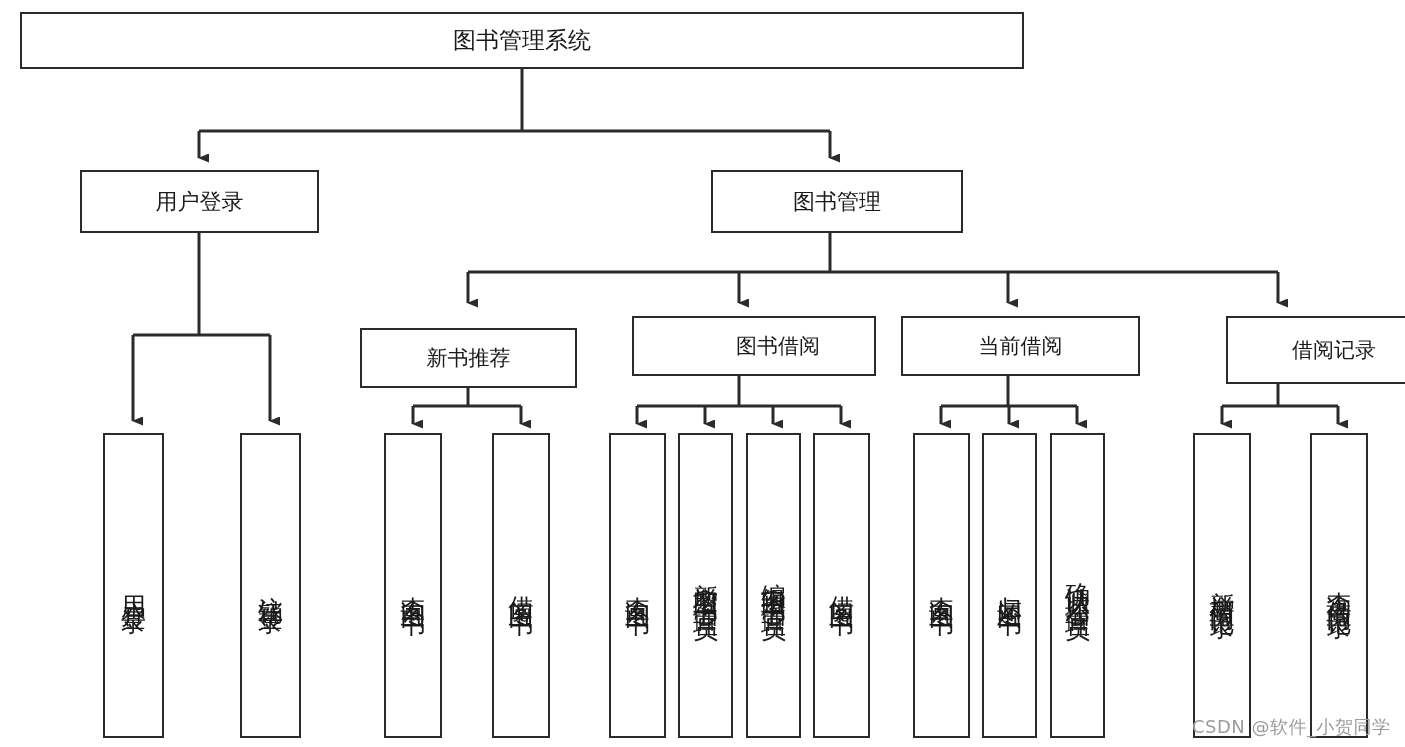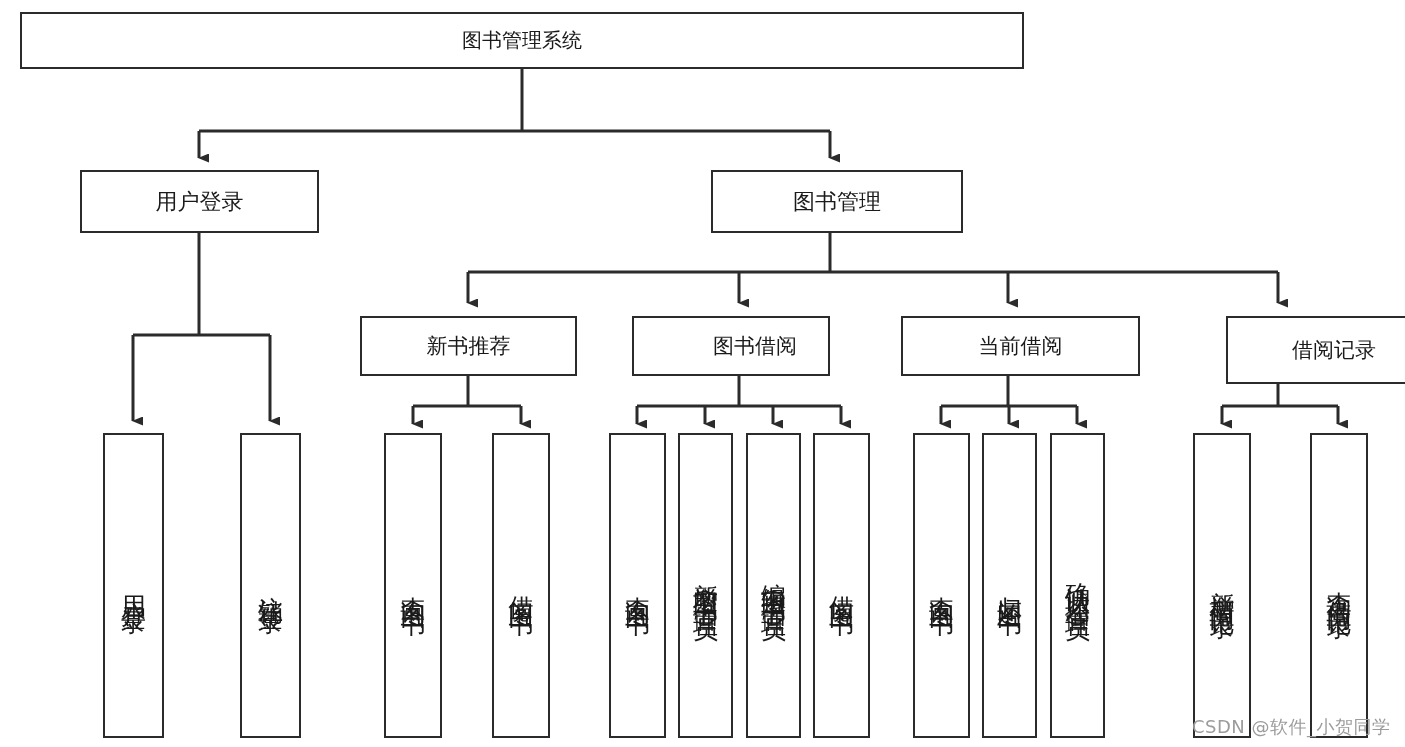--- a/index.html
+++ b/index.html
@@ -25,21 +25,21 @@
     justify-content:center;
     color:#1a1a1a;
   }
   .node .lbl{
     line-height:1.18;
     white-space:pre;
     text-align:center;
   }
 
   
-  .root{font-size:20px;}
+  .root{font-size:23px;}
   
   .lvl2{font-size:22px;}
   
   .lvl3{font-size:21px;}
 
   
   .leaf .lbl{
     writing-mode:vertical-rl;
     text-orientation:upright;
     font-size:25px;
@@ -117,24 +117,24 @@
     <span class="lbl">图书管理系统</span>
   </div>
 
   <div class="node lvl2" style="left:80px;top:170px;width:239px;height:63px;">
     <span class="lbl">用户登录</span>
   </div>
   <div class="node lvl2" style="left:711px;top:170px;width:252px;height:63px;">
     <span class="lbl">图书管理</span>
   </div>
 
-  <div class="node lvl3" style="left:360px;top:316px;width:217px;height:60px;">
+  <div class="node lvl3" style="left:360px;top:328px;width:217px;height:60px;">
     <span class="lbl">新书推荐</span>
   </div>
-  <div class="node lvl3" style="left:632px;top:316px;width:198px;height:60px;padding-left:48px;">
+  <div class="node lvl3" style="left:632px;top:316px;width:244px;height:60px;padding-left:48px;">
     <span class="lbl">图书借阅</span>
   </div>
   <div class="node lvl3" style="left:901px;top:316px;width:239px;height:60px;">
     <span class="lbl">当前借阅</span>
   </div>
   <div class="node lvl3" style="left:1226px;top:316px;width:216px;height:68px;">
     <span class="lbl">借阅记录</span>
   </div>
 
   <div class="node leaf" style="left:103px;top:433px;width:61px;height:305px;">

